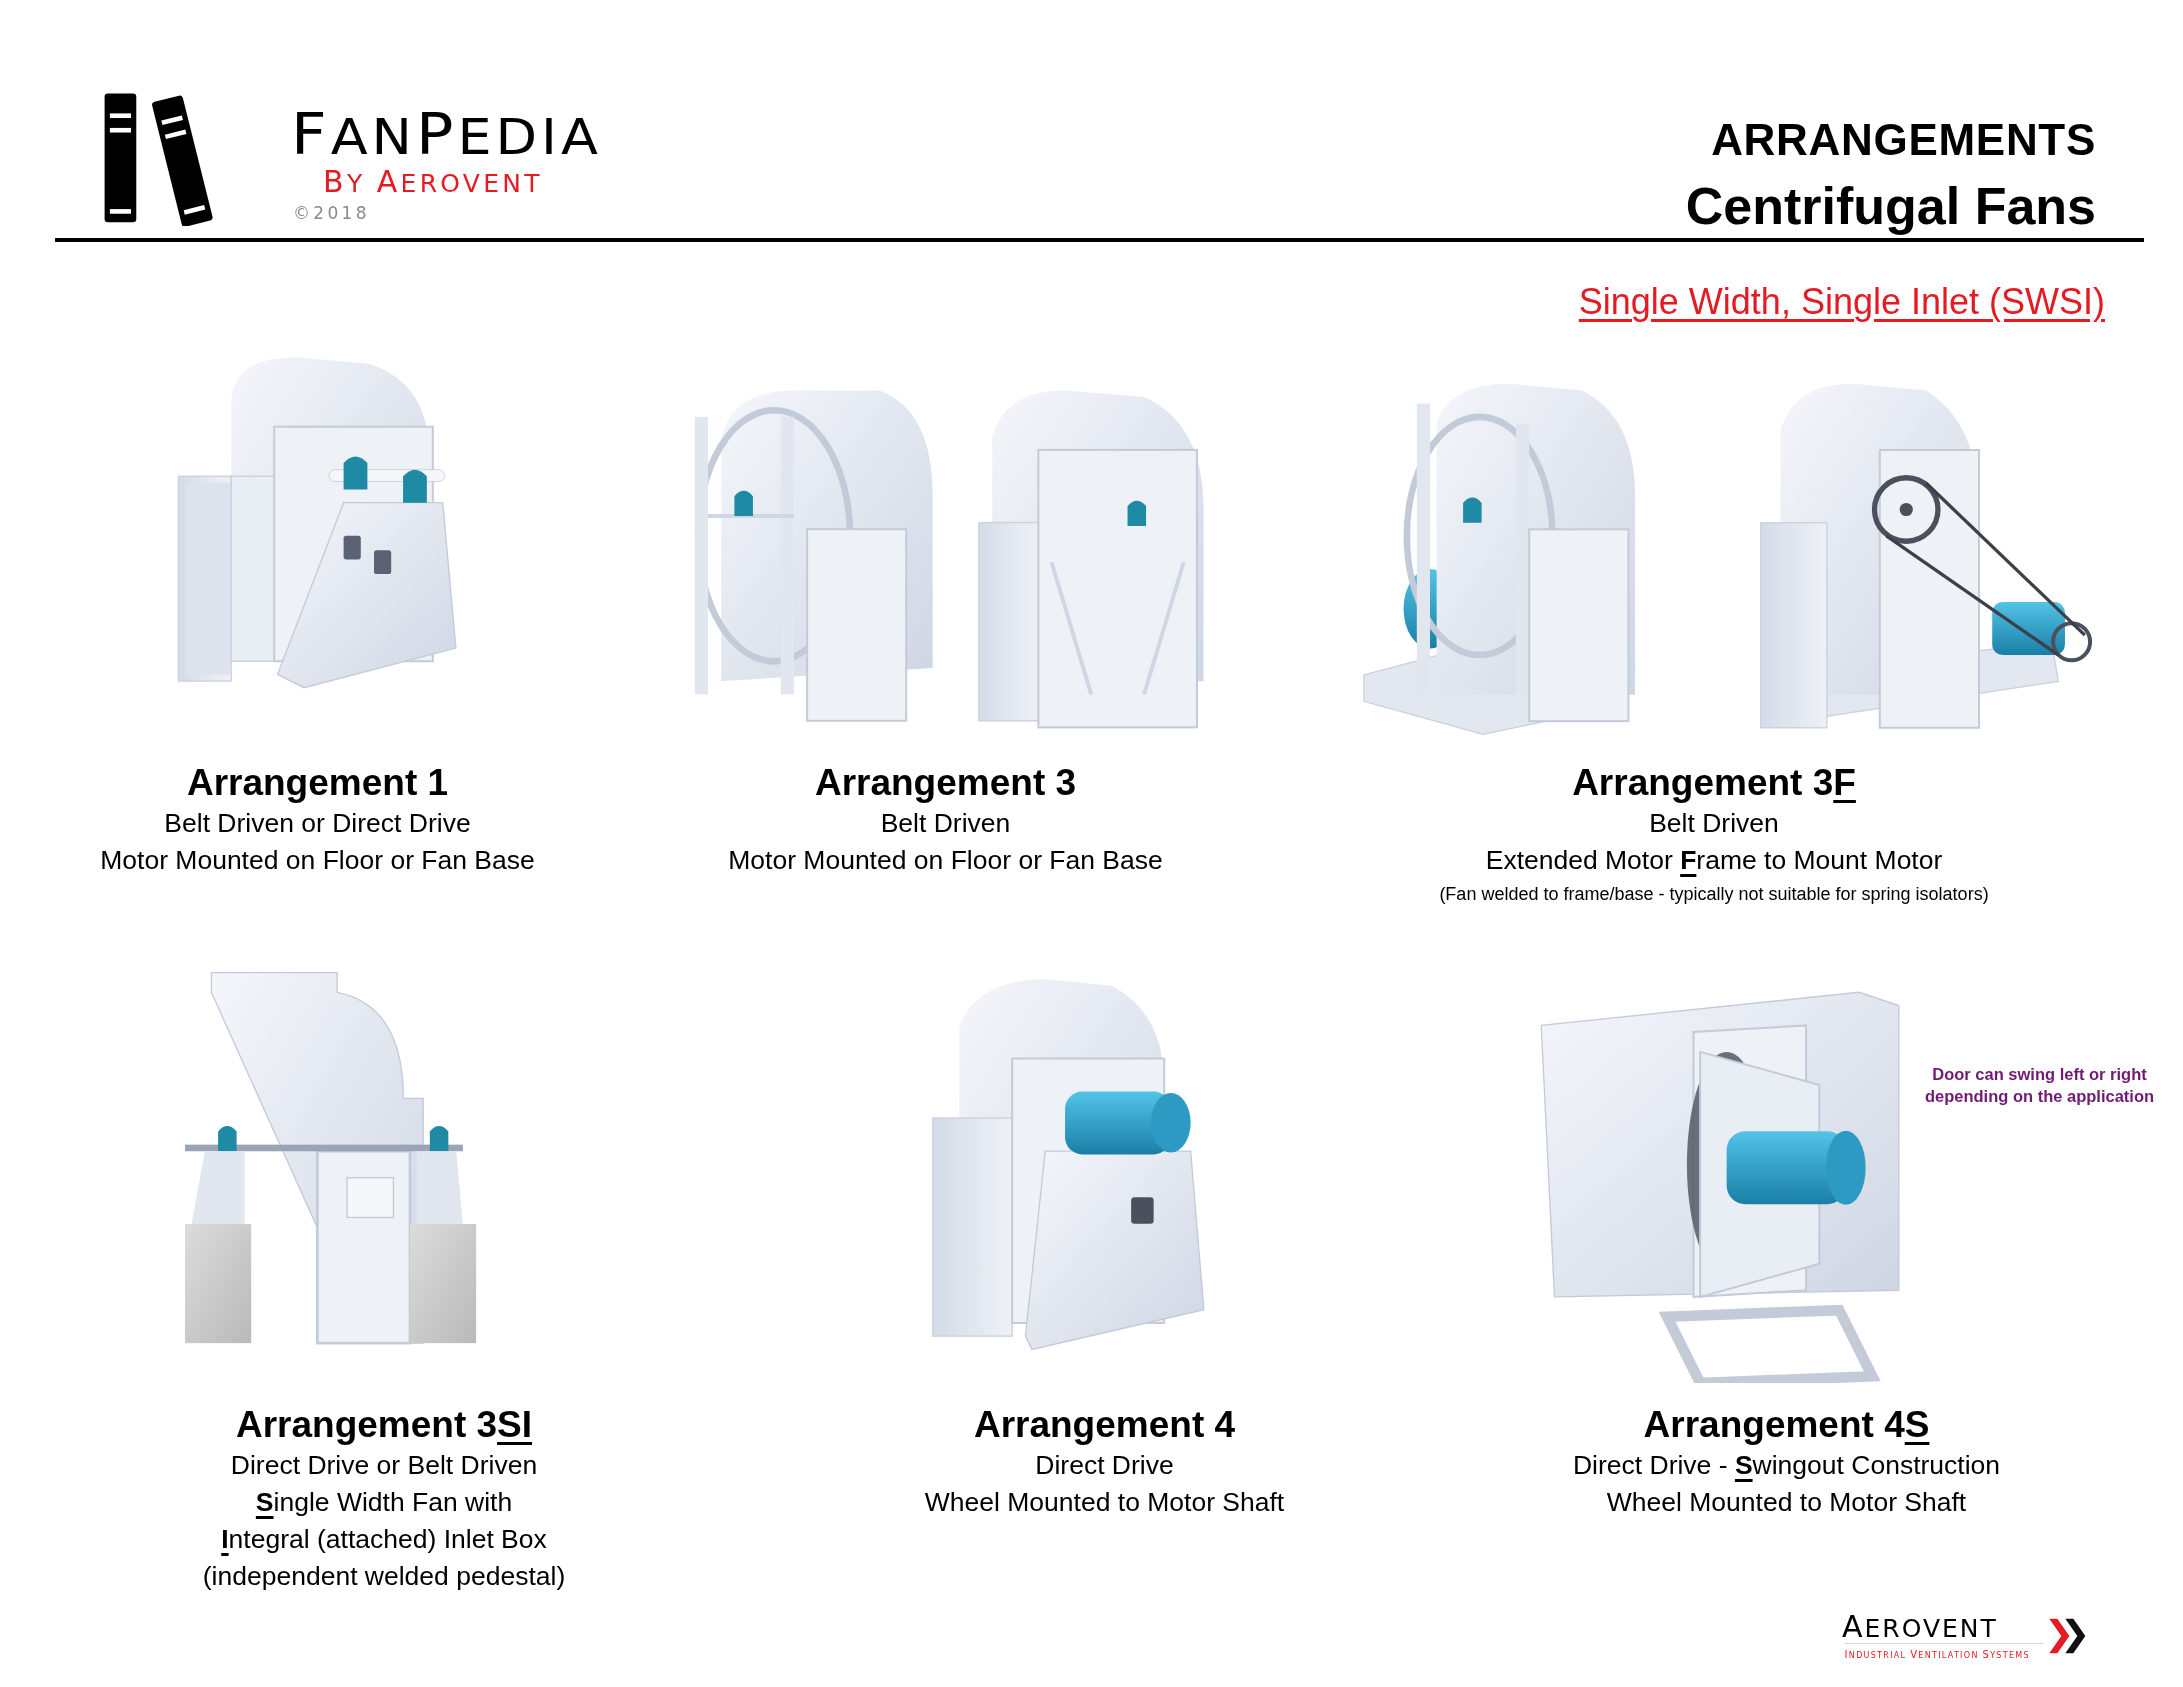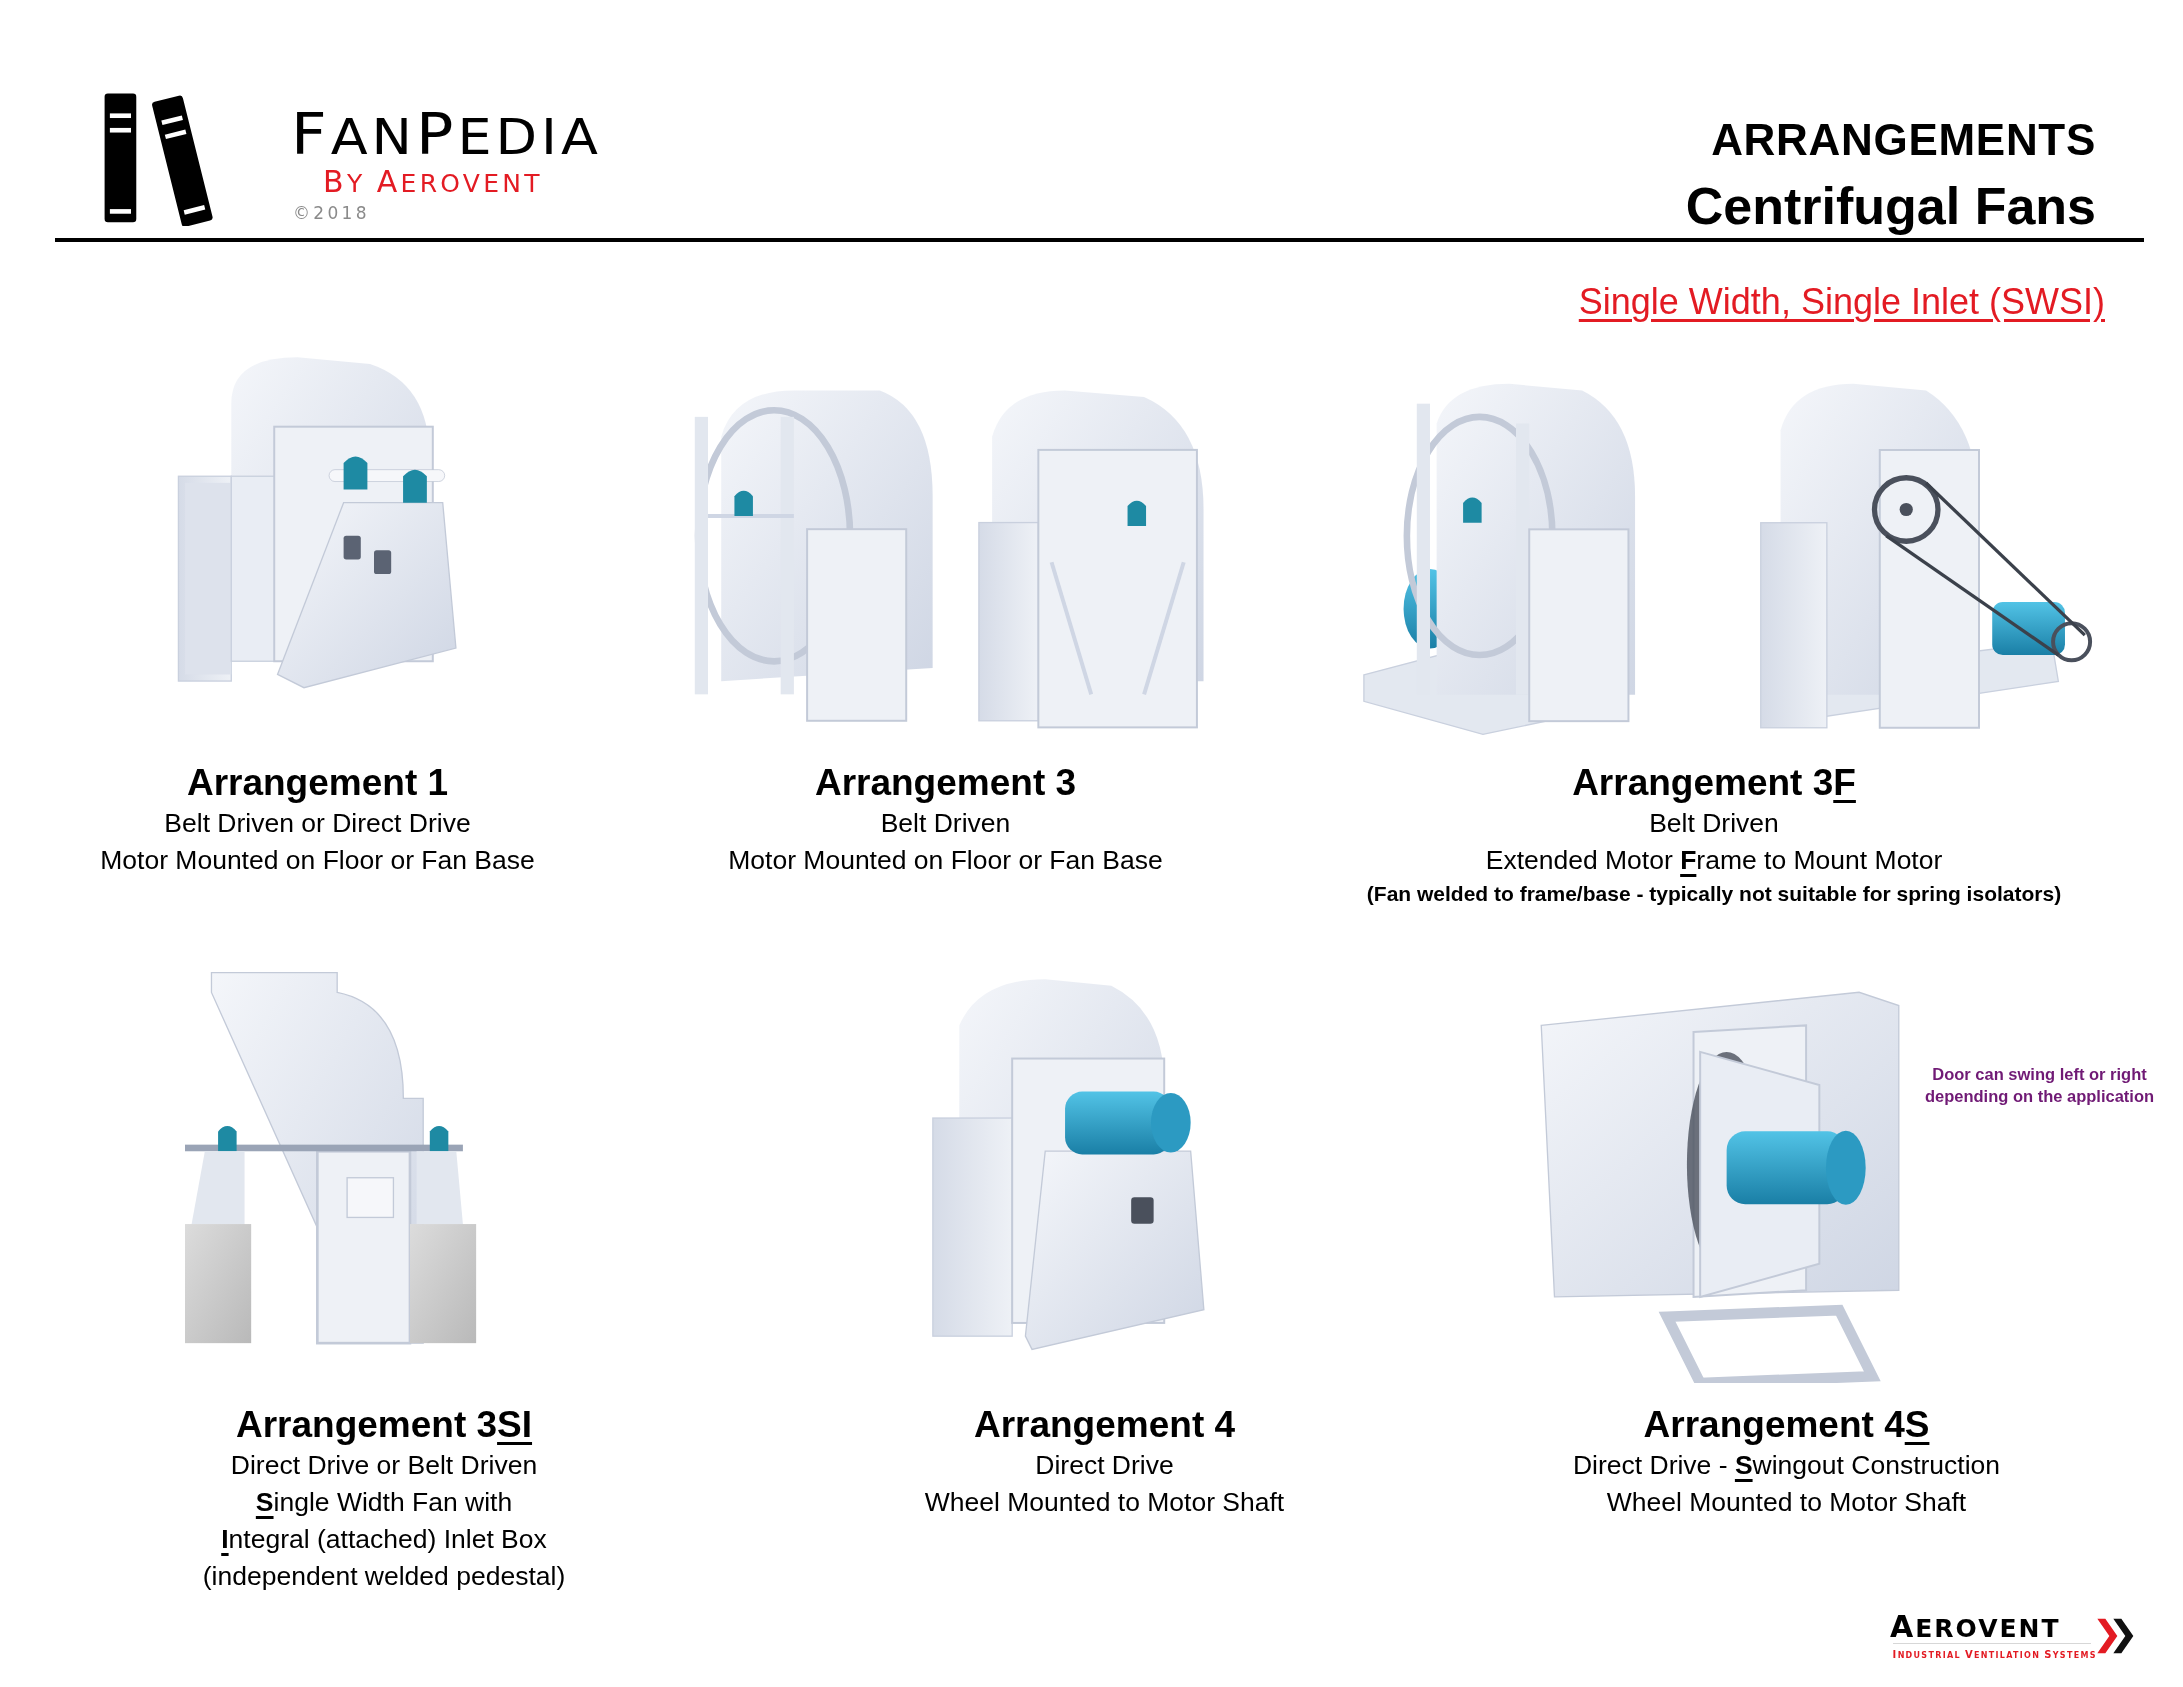--- a/index.html
+++ b/index.html
@@ -25,29 +25,29 @@
   .header-rule { position: absolute; left: 55px; top: 238px; width: 2089px; height: 4px; background: #000; }
   .category-link { position: absolute; right: 78px; top: 281px; color: #e31b23; font-size: 36px;
     text-decoration: underline; text-decoration-thickness: 2.6px; text-underline-offset: 5.3px; }
 
   
   .card { position: absolute; }
   .card .image { position: absolute; }
   .caption { position: absolute; text-align: center; width: 100%; left: 0; }
   .caption .title { font-weight: 700; font-size: 37px; line-height: 44px; display: block; }
   .caption .line { font-size: 26.5px; line-height: 37px; display: block; }
-  .caption .note { font-size: 21px; line-height: 30px; display: block; font-weight: bold; }
+  .caption .note { font-size: 18px; line-height: 30px; display: block; }
   .u { text-decoration: underline; text-decoration-thickness: 2.6px; text-underline-offset: 4.6px; }
   .caption .line b, .caption .line .u { font-weight: 700; }
 
   .callout { position: absolute; left: 1907px; top: 1063px; width: 265px; text-align: center;
     color: #701a75; font-weight: 700; font-size: 16.5px; line-height: 22px; }
 
   
-  .footer-logo { position: absolute; left: 1890px; top: 1609px; width: 251px; height: 60px; font-weight: bold; }
+  .footer-logo { position: absolute; left: 1842px; top: 1609px; width: 251px; height: 60px; }
   .footer-brand { position: absolute; left: 0; top: 0; font-family: "DejaVu Sans", sans-serif; font-size: 25px;
     letter-spacing: 2px; }
   .footer-brand .cap { font-size: 30px; }
   .footer-rule { position: absolute; left: 2.6px; top: 34px; width: 198px; height: 1.3px; background: #d7d7d7; }
   .footer-tag { position: absolute; left: 2.6px; top: 40px; color: #e31b23; font-family: "DejaVu Sans", sans-serif;
     font-size: 8px; letter-spacing: 1.3px; }
   .footer-tag .cap { font-size: 10px; }
   .chevrons { position: absolute; left: 206px; top: 6.6px; width: 40px; height: 40px; }
 </style>
 </head>

